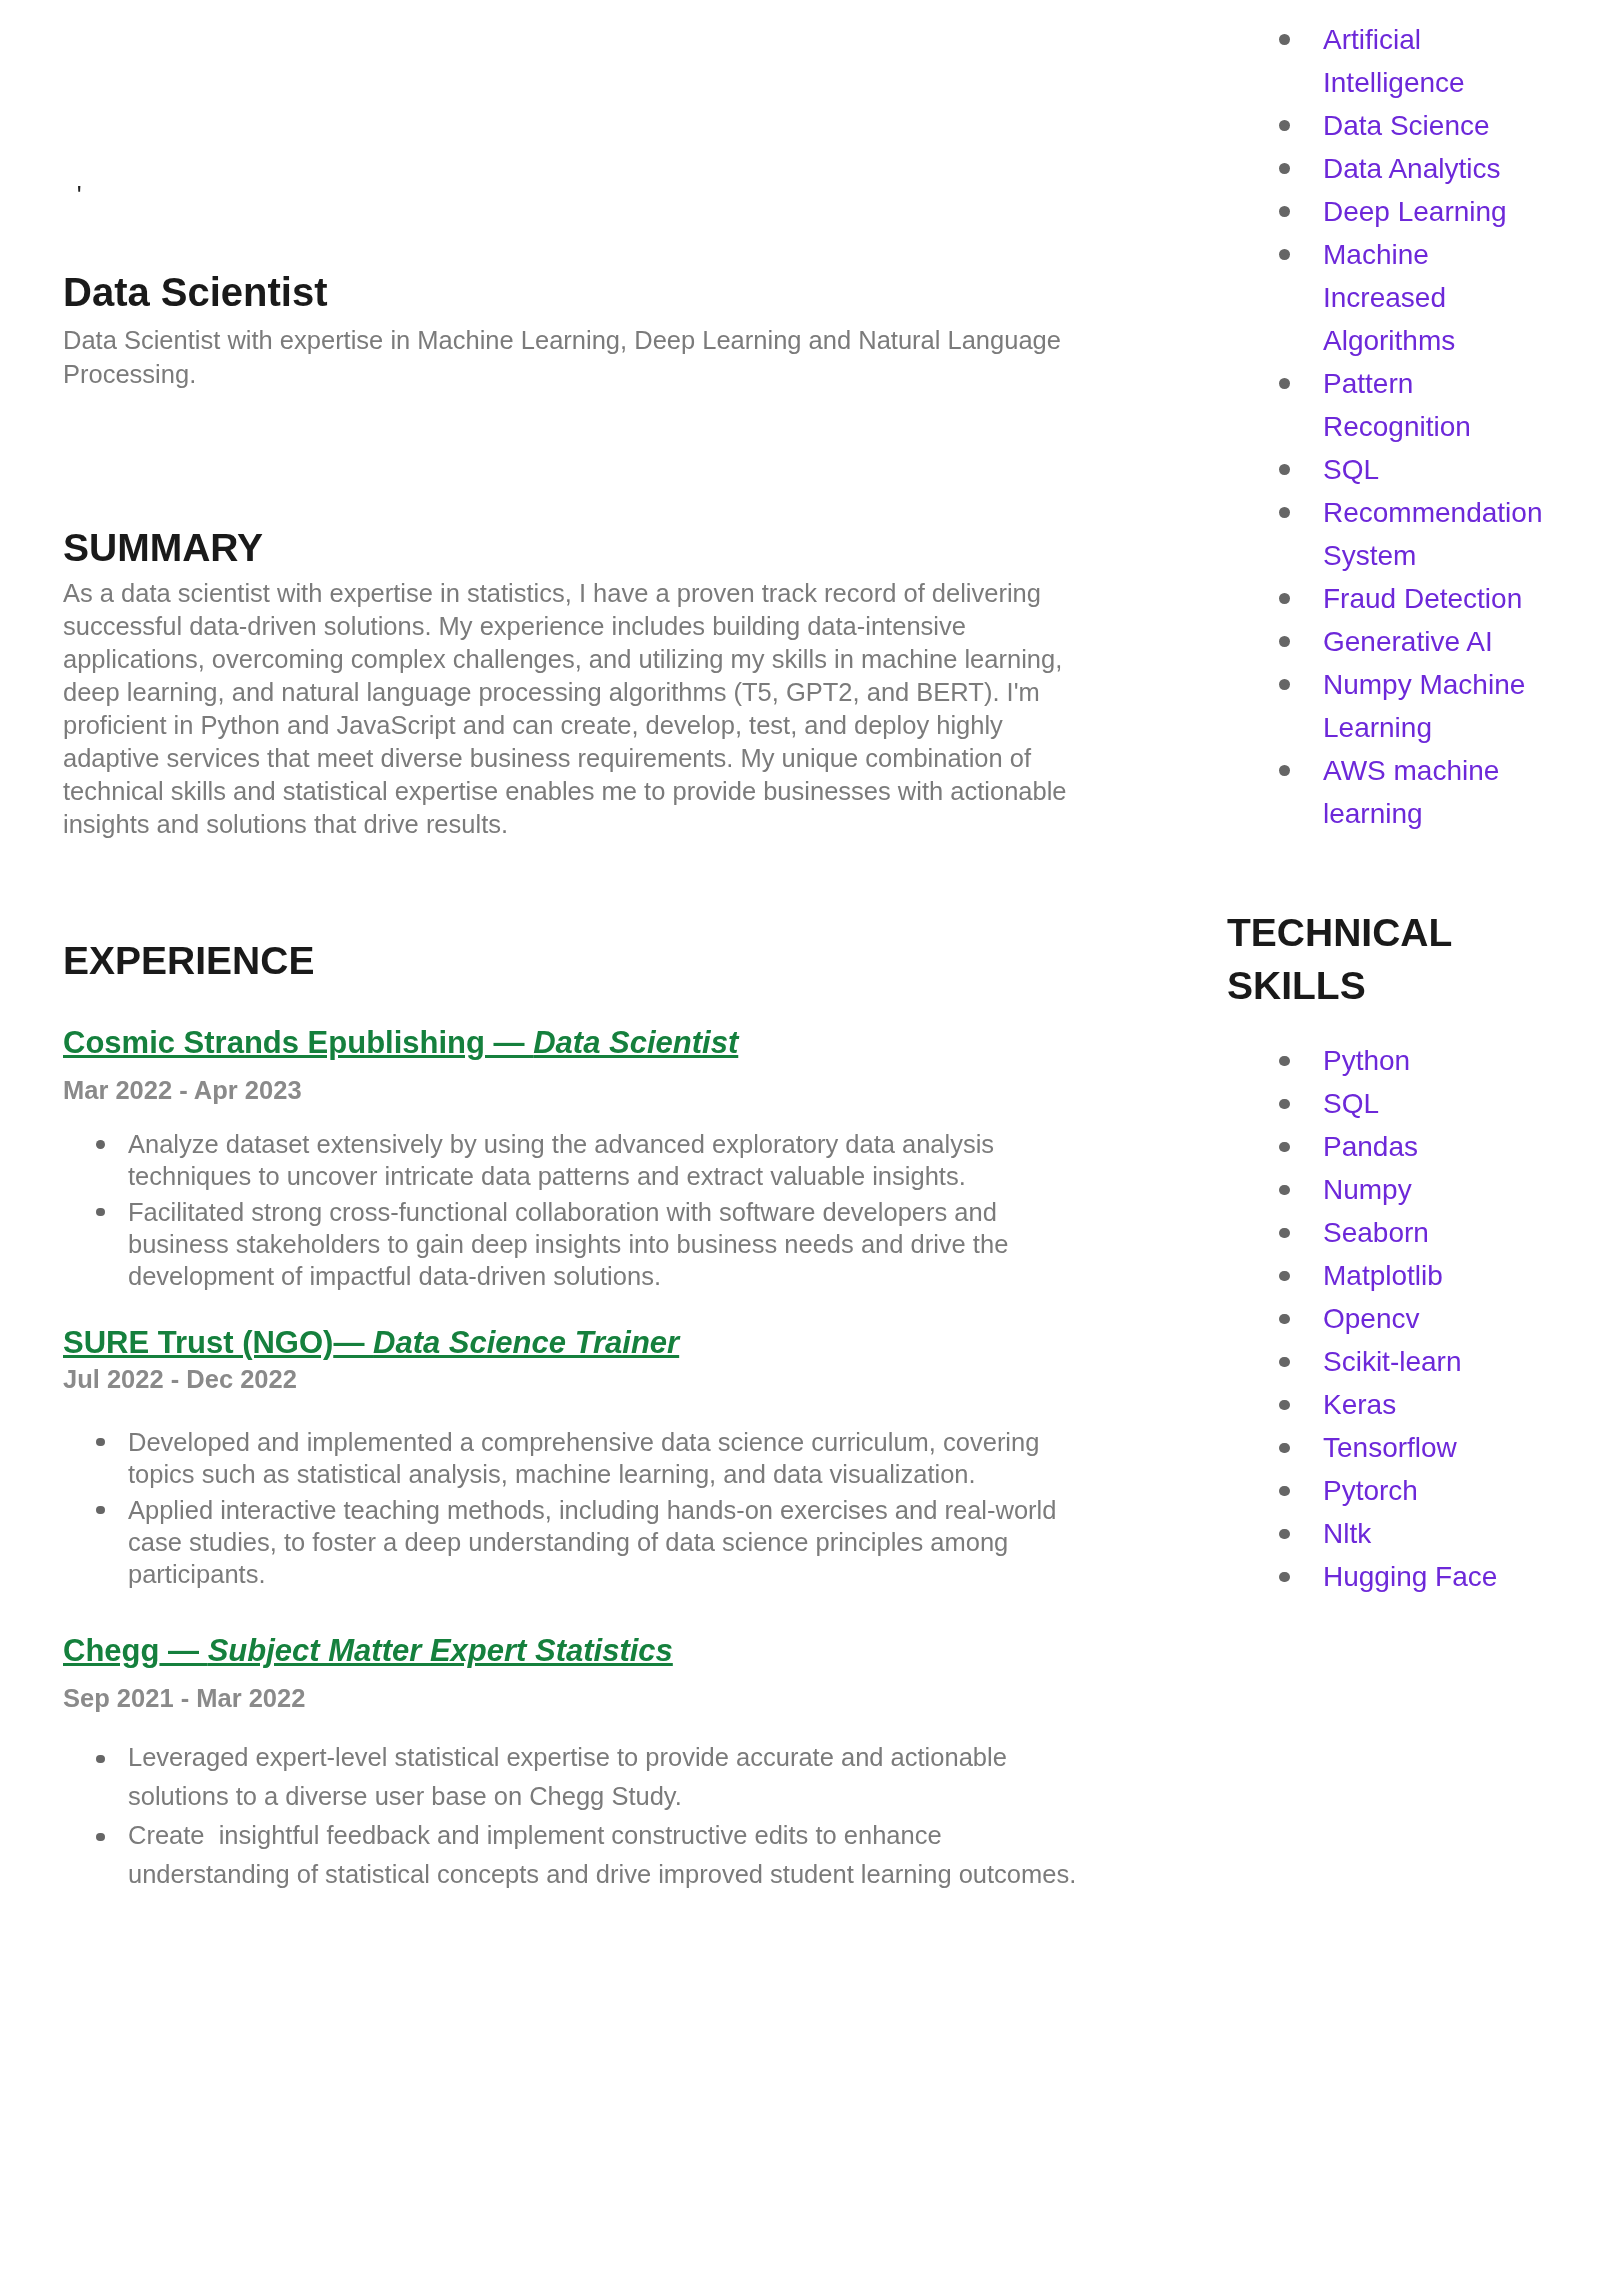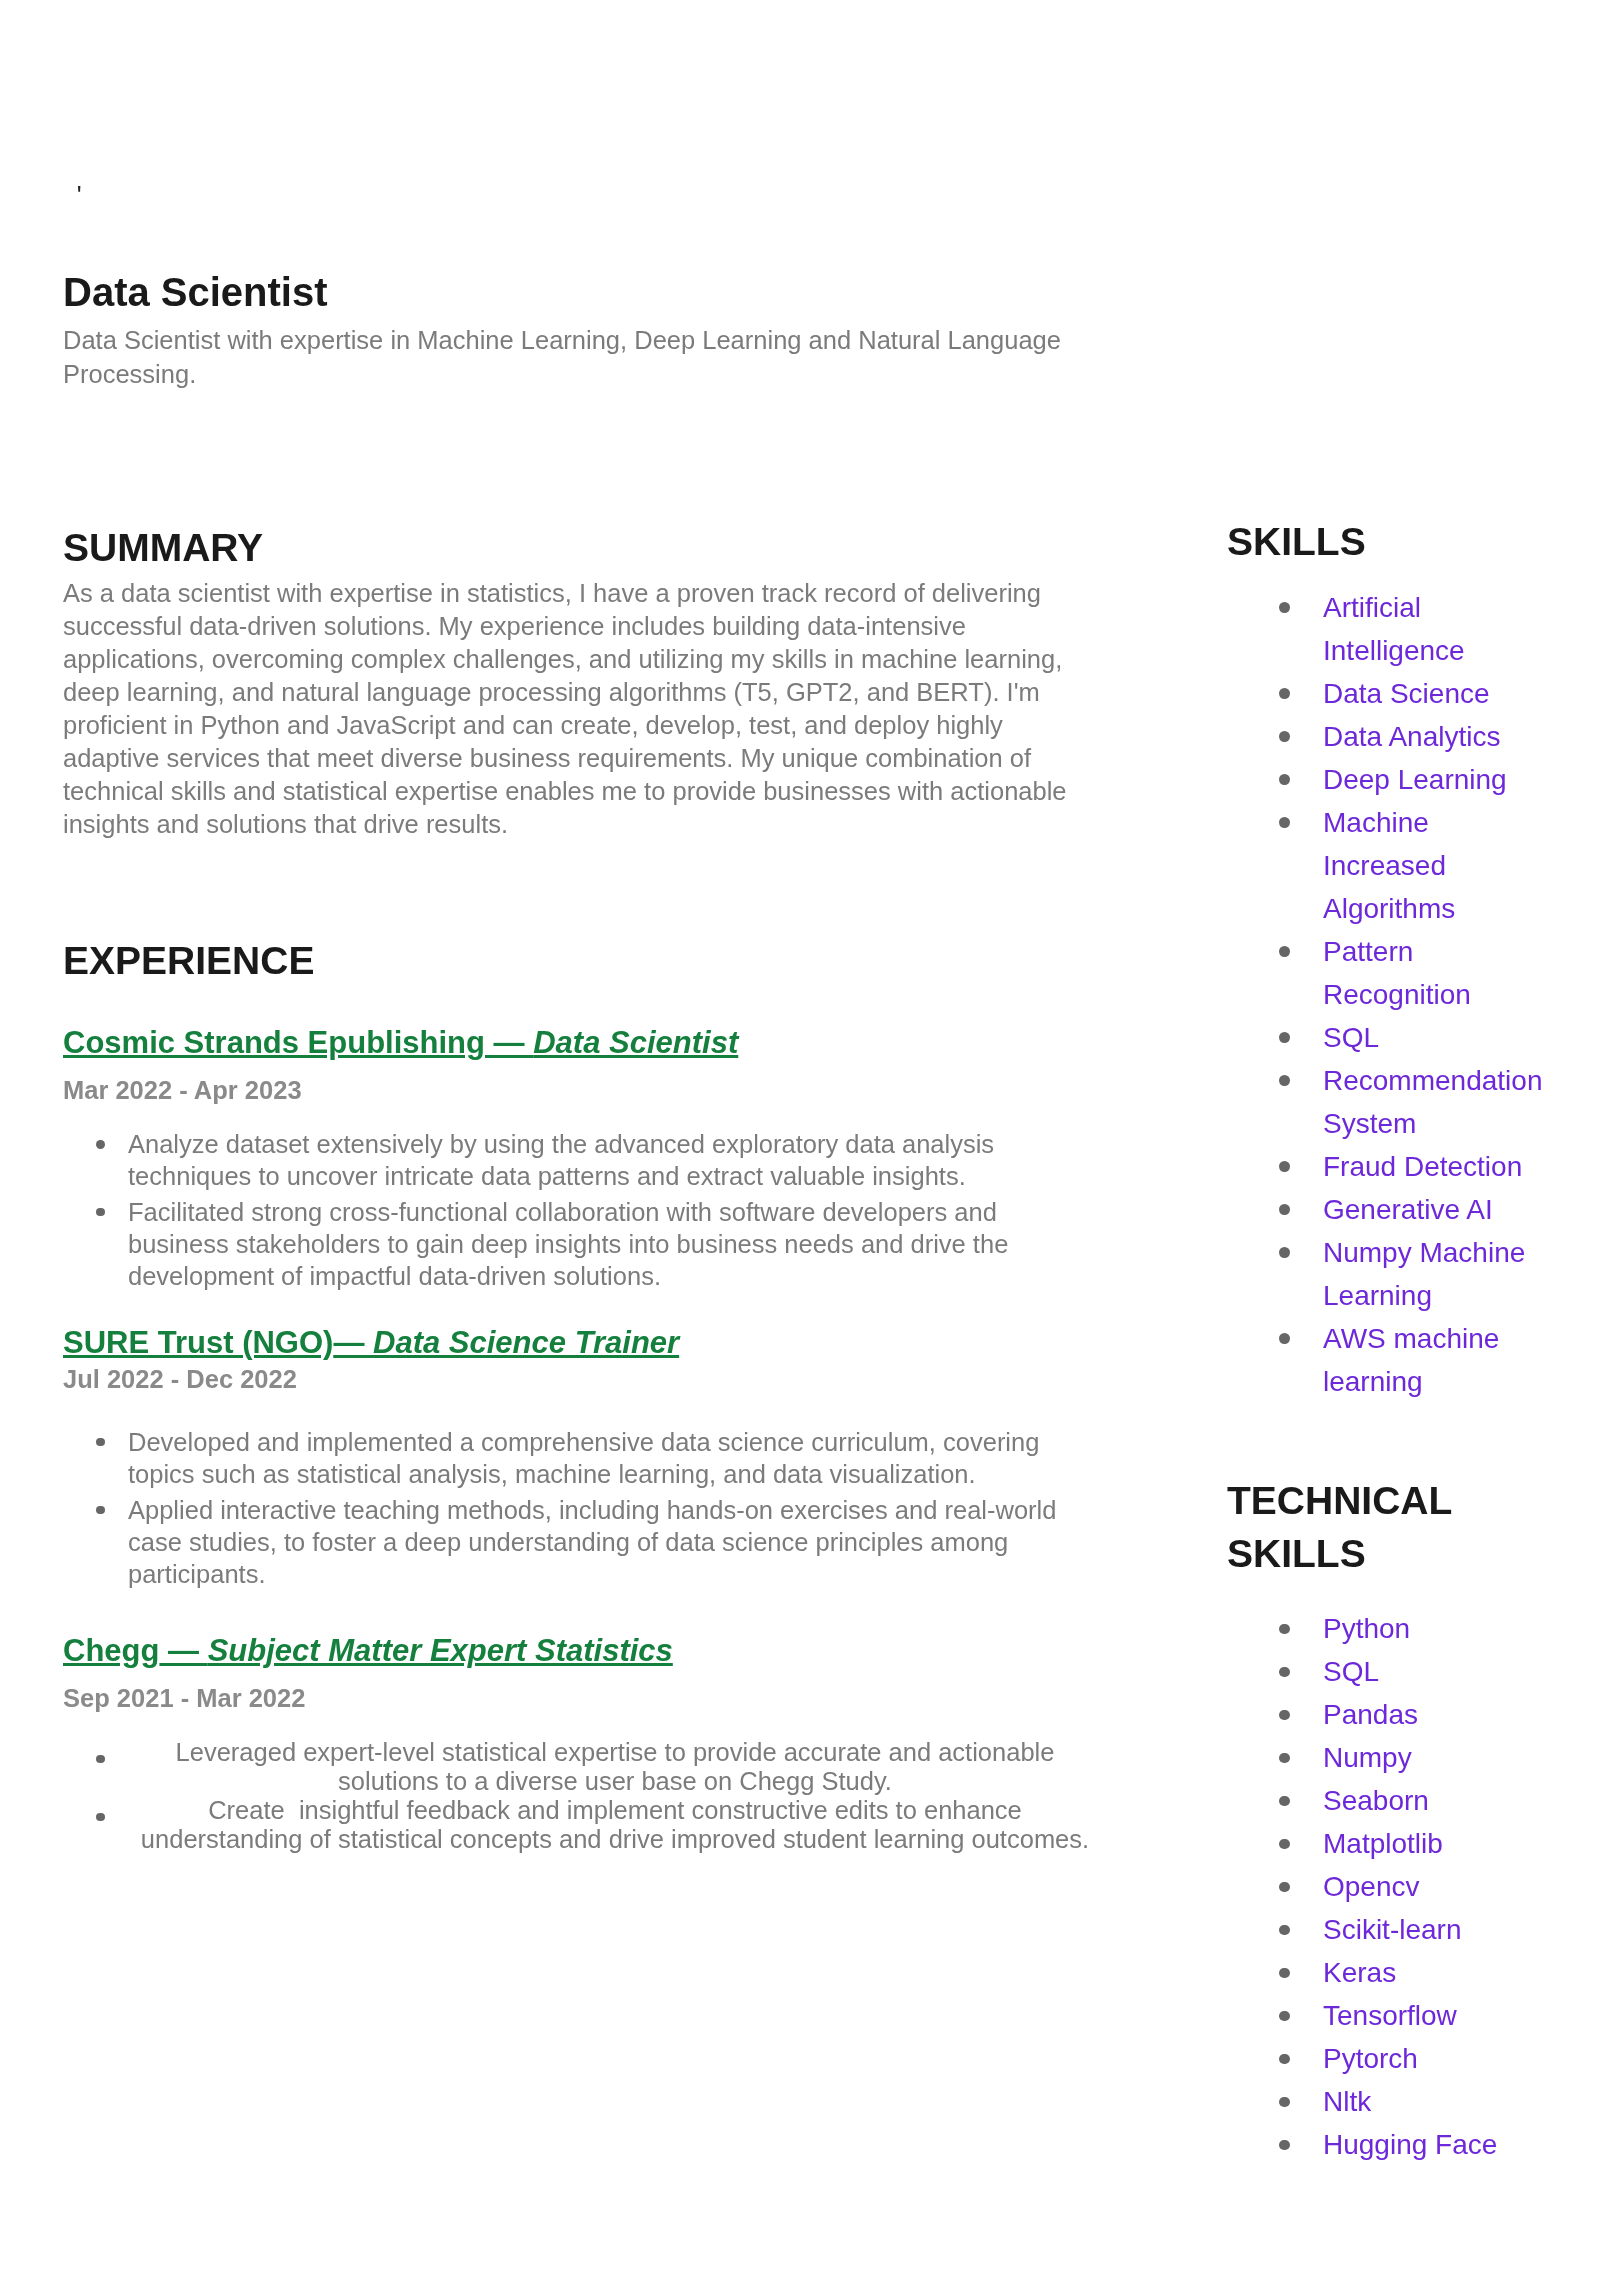--- a/index.html
+++ b/index.html
@@ -89,21 +89,21 @@
     position: absolute;
     left: 33px;
     top: 11.8px;
     width: 8.8px;
     height: 8.8px;
     border-radius: 50%;
     background: #666666;
   }
   .job.job-2 ul.bullets { margin-top: 31px; }
   .job.job-3 ul.bullets { margin-top: 23.5px; }
-  ul.bullets.loose li { line-height: 29px; margin-bottom: 0; text-align: center; }
+  ul.bullets.loose li { line-height: 39px; margin-bottom: 0; }
   ul.bullets.loose li::before { top: 16.7px; }
 
   .sidebar h2.side-heading {
     margin: 515px 0 0 0;
     font-size: 39px;
     line-height: 53px;
     font-weight: 700;
     color: #1a1a1a;
     width: 323px;
   }
@@ -175,21 +175,20 @@
       <ul class="bullets loose">
         <li>Leveraged expert-level statistical expertise to provide accurate and actionable solutions to a diverse user base on Chegg Study.</li>
         <li>Create  insightful feedback and implement constructive edits to enhance understanding of statistical concepts and drive improved student learning outcomes.</li>
       </ul>
     </div>
 
   </div>
 
   <aside class="sidebar">
 
-    <h2 class="side-heading">SKILLS</h2>
     <ul class="side-list">
       <li>Artificial Intelligence</li>
       <li>Data Science</li>
       <li>Data Analytics</li>
       <li>Deep Learning</li>
       <li>Machine Increased Algorithms</li>
       <li>Pattern Recognition</li>
       <li>SQL</li>
       <li>Recommendation System</li>
       <li>Fraud Detection</li>

